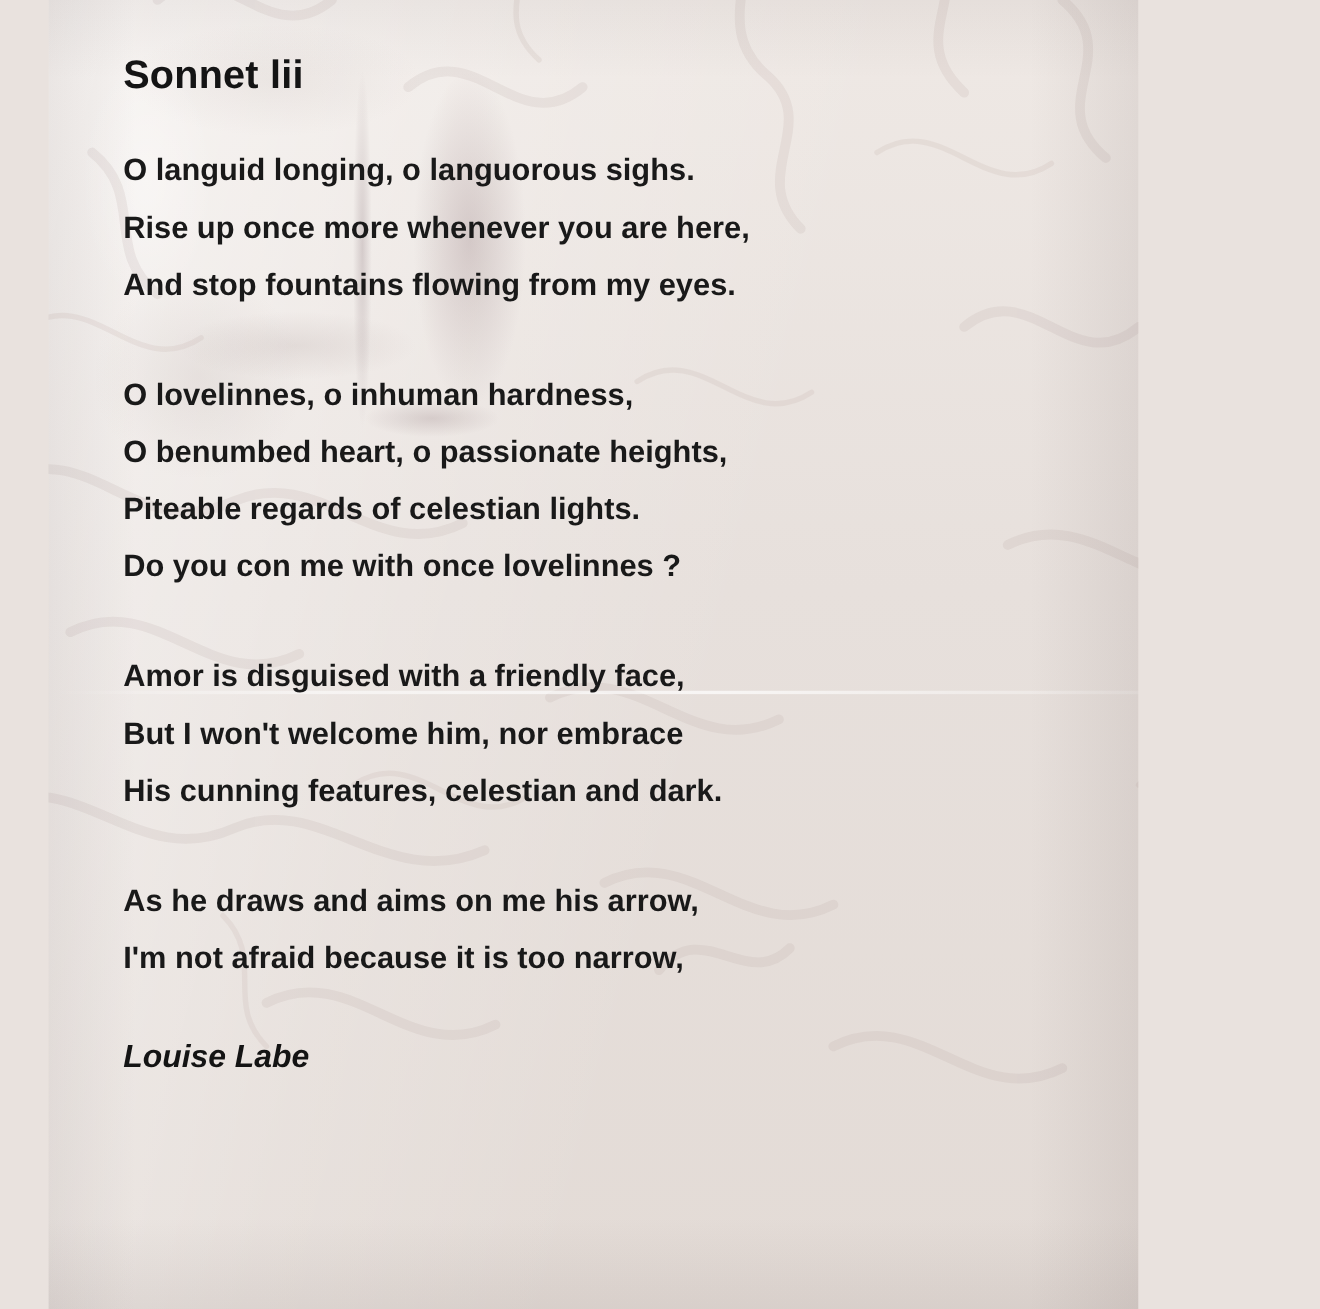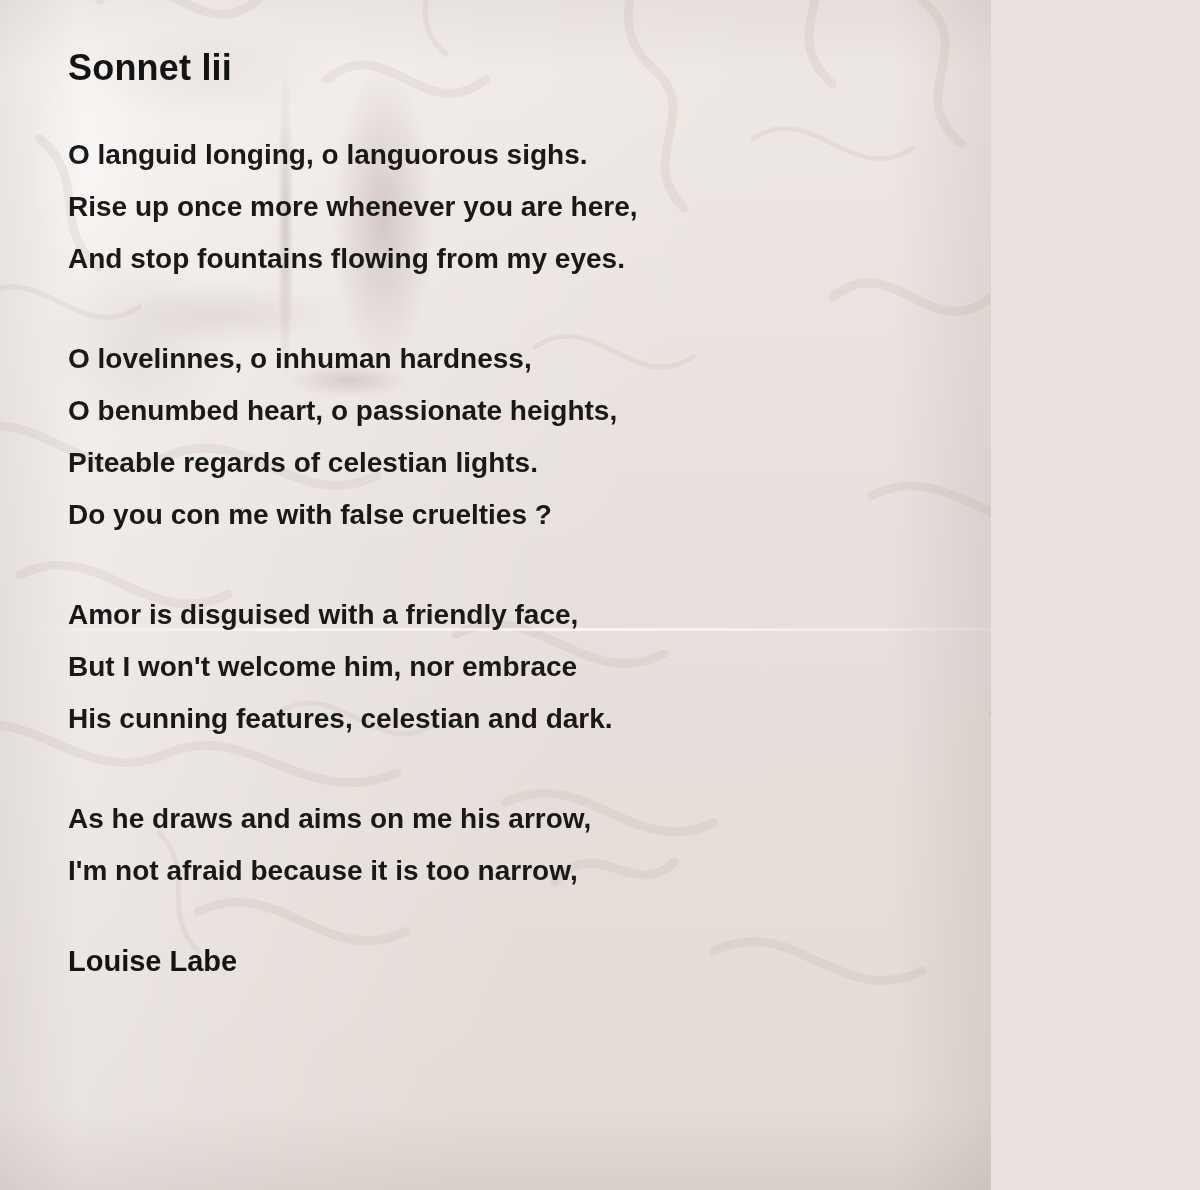--- a/index.html
+++ b/index.html
@@ -13,20 +13,21 @@
     background: #e9e2de;
     overflow: hidden;
   }
 
   .page {
     position: relative;
     width: 991px;
     height: 1190px;
     background: #e8e1dd;
     overflow: hidden;
+    margin-left: 44px;
   }
 
   
   .texture-base {
     position: absolute;
     inset: 0;
     background:
       linear-gradient(105deg, rgba(255,255,255,0.55) 0%, rgba(255,255,255,0.15) 38%, rgba(0,0,0,0.0) 60%),
       linear-gradient(180deg, #efe9e5 0%, #e7e0dc 45%, #e3dbd6 100%);
   }
@@ -93,20 +94,21 @@
   .line {
     font-size: 28px;
     font-weight: bold;
     color: #191919;
     line-height: 52px;
     white-space: pre;
   }
 
   .author {
     font-size: 29px;
+    font-style: italic;
     font-weight: bold;
     color: #141414;
     margin-top: 10px;
   }
 </style>
 </head>
 <body>
 
 <div class="page">
 
@@ -153,21 +155,21 @@
     <div class="stanza">
       <div class="line">O languid longing, o languorous sighs.</div>
       <div class="line">Rise up once more whenever you are here,</div>
       <div class="line">And stop fountains flowing from my eyes.</div>
     </div>
 
     <div class="stanza">
       <div class="line">O lovelinnes, o inhuman hardness,</div>
       <div class="line">O benumbed heart, o passionate heights,</div>
       <div class="line">Piteable regards of celestian lights.</div>
-      <div class="line">Do you con me with false cruelties ?</div>
+      <div class="line">Do you con me with once lovelinnes ?</div>
     </div>
 
     <div class="stanza">
       <div class="line">Amor is disguised with a friendly face,</div>
       <div class="line">But I won't welcome him, nor embrace</div>
       <div class="line">His cunning features, celestian and dark.</div>
     </div>
 
     <div class="stanza">
       <div class="line">As he draws and aims on me his arrow,</div>

